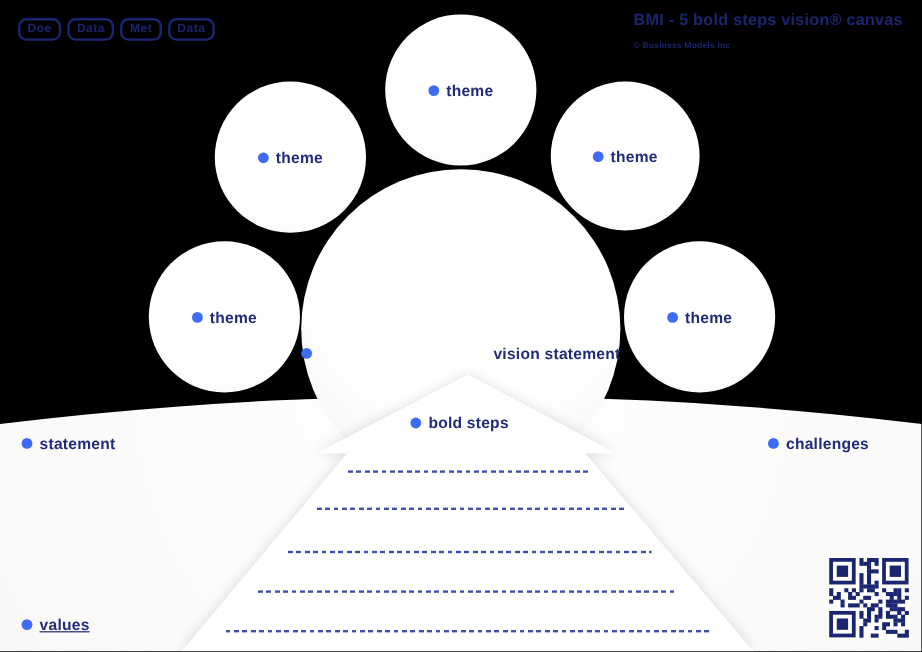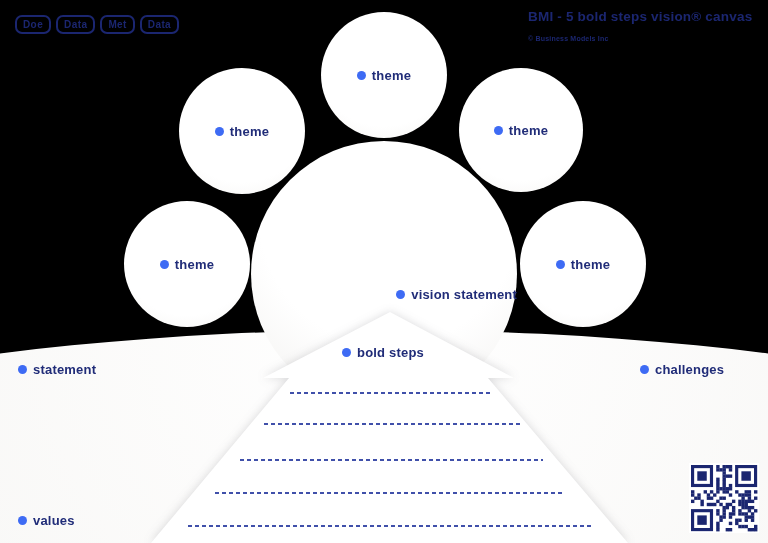--- a/index.html
+++ b/index.html
@@ -32,21 +32,21 @@
   
   .lbl{
     display:flex;align-items:center;gap:6px;
     font-size:13px;font-weight:bold;color:#202c78;letter-spacing:.2px;
     white-space:nowrap;
   }
   .lbl .dot{
     width:9px;height:9px;border-radius:50%;background:#3e6bf4;flex:0 0 auto;
   }
   .lbl.abs{position:absolute;}
-  .vision-lbl{position:absolute;left:0;top:146px;width:100%;justify-content:flex-end;}
+  .vision-lbl{position:absolute;left:0;top:146px;width:100%;justify-content:space-between;}
   
   .arrow-svg{position:absolute;left:0;top:0;pointer-events:none;}
   .arrow-shape{fill:#ffffff;filter:drop-shadow(0 0 5px rgba(70,70,80,.20));}
   
   .step-line{
     position:absolute;height:2px;
     background:repeating-linear-gradient(to right,#4050aa 0 4px,transparent 4px 7px);
   }
   
   .badges{position:absolute;left:15px;top:15px;display:flex;gap:5px;}
@@ -127,21 +127,21 @@
   <div class="step-line" style="left:188px;top:525px;width:404px;"></div>
 
   <div class="lbl abs" style="left:18px;top:362px;">
     <span class="dot"></span>
     <span>statement</span>
   </div>
   <div class="lbl abs" style="left:640px;top:362px;">
     <span class="dot"></span>
     <span>challenges</span>
   </div>
-  <div class="lbl abs" style="left:18px;top:513px;">
+  <div class="lbl abs" style="left:18px;top:513px;text-decoration:underline;">
     <span class="dot"></span>
     <span>values</span>
   </div>
 
   <div class="badges">
     <div class="badge">Doe</div>
     <div class="badge">Data</div>
     <div class="badge">Met</div>
     <div class="badge">Data</div>
   </div>

